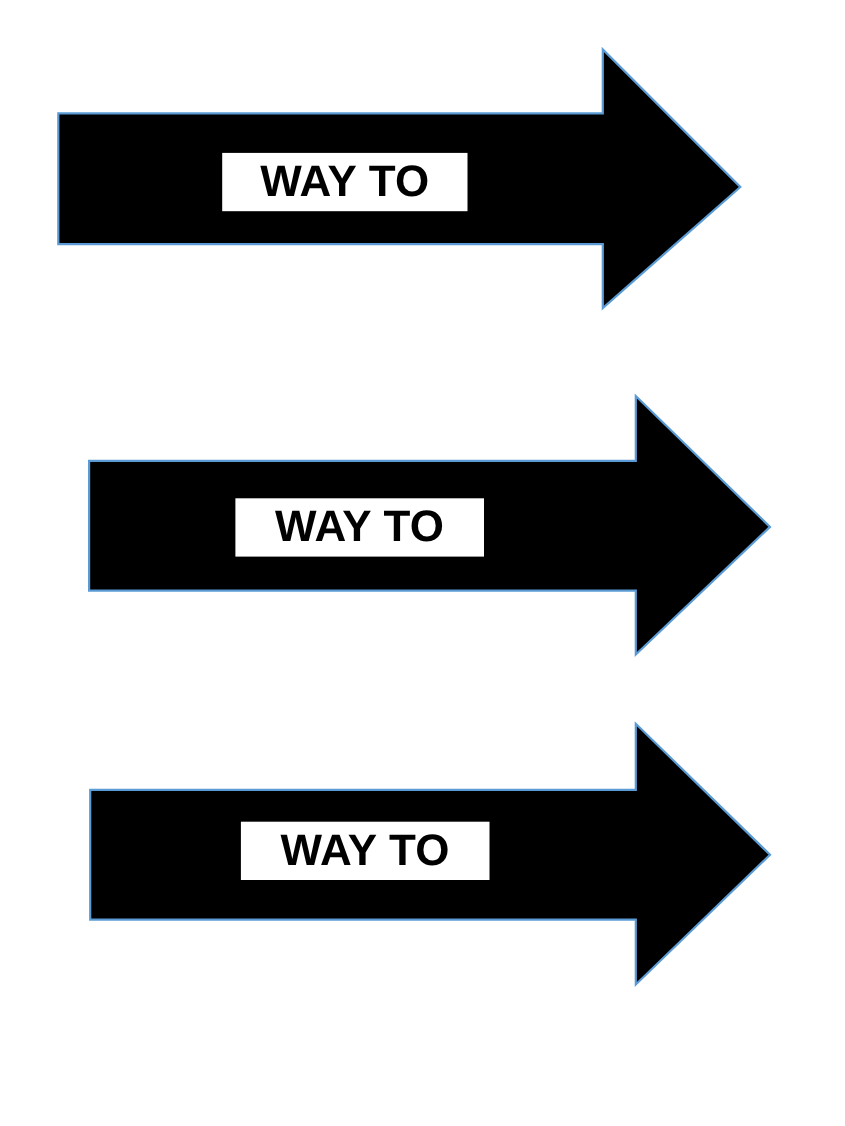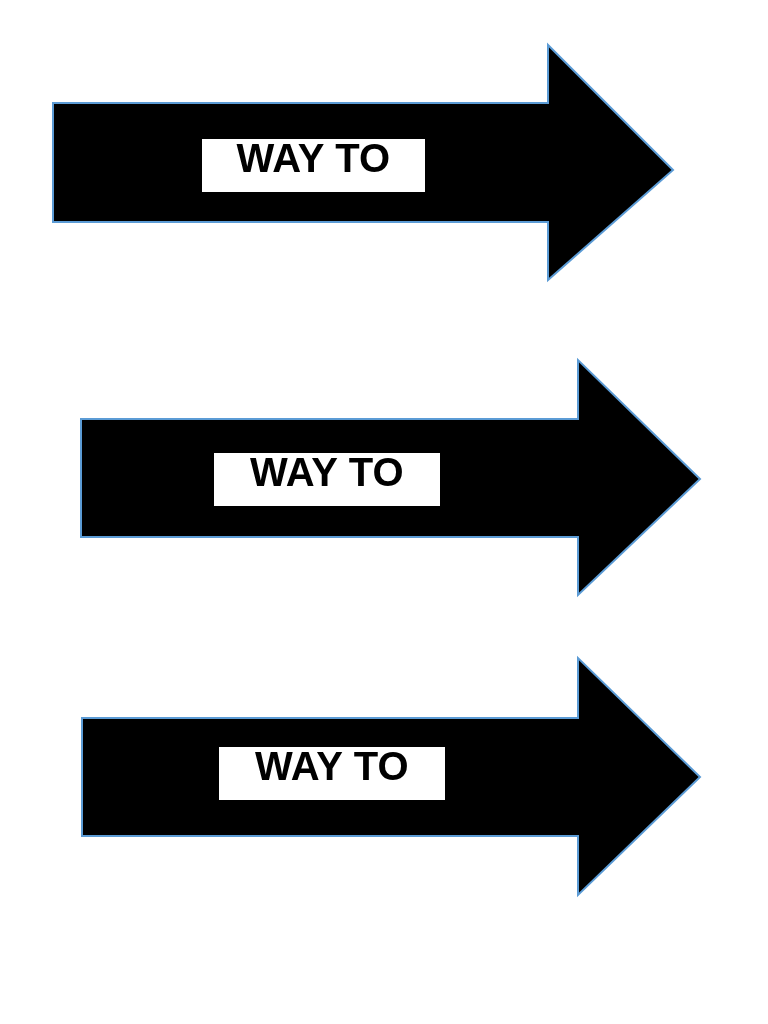--- a/index.html
+++ b/index.html
@@ -34,21 +34,21 @@
     height: 1024px;
     display: block;
     pointer-events: none;
   }
   .arrow-svg polygon {
     pointer-events: auto;
   }
   .arrow-label {
     position: absolute;
     display: flex;
-    align-items: flex-start;
+    align-items: center;
     justify-content: center;
     background: #ffffff;
     color: #000000;
     font-family: "Liberation Sans", sans-serif;
     font-weight: bold;
     font-size: 40px;
     line-height: 1;
     letter-spacing: 0.2px;
     white-space: nowrap;
     box-sizing: border-box;

